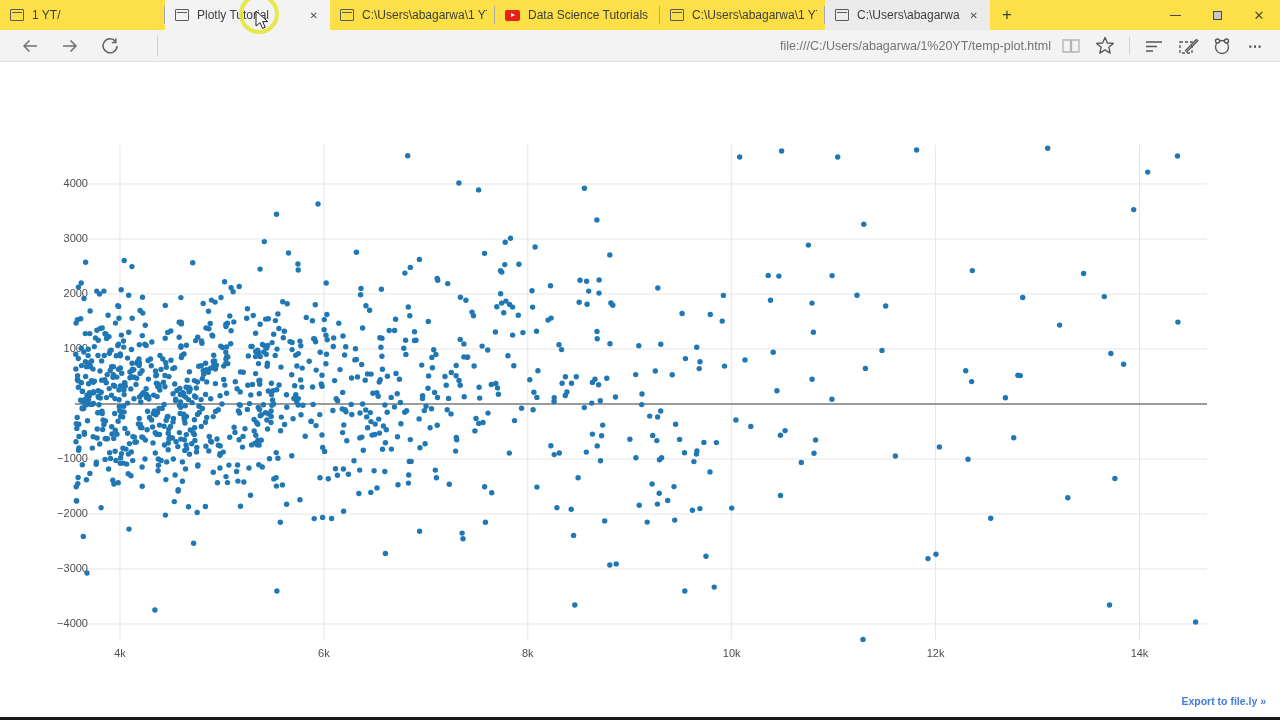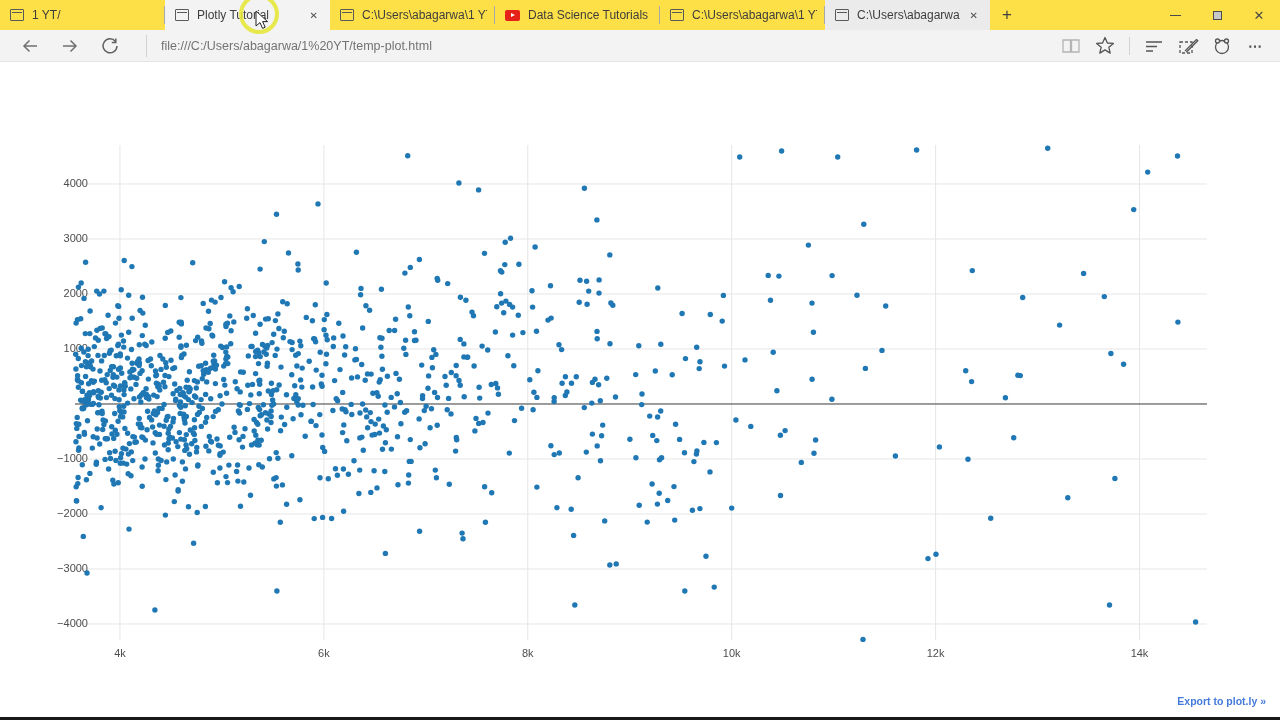--- a/index.html
+++ b/index.html
@@ -26,21 +26,21 @@
   .glyph-restore::before { content:""; position:absolute; left:2px; top:-3px; width:9px; height:9px; border:1px solid #4a4a4a; z-index:-1; }
   .glyph-close { font-size:13px; color:#4a4a4a; line-height:1; }
 
   
   .cursor-ring { position:absolute; left:239px; top:-6px; width:40px; height:40px; border:4px solid rgba(230,231,56,0.9); border-radius:50%; z-index:90; pointer-events:none; }
   .cursor-arrow { position:absolute; left:255px; top:10px; z-index:100; pointer-events:none; }
 
   
   .toolbar { height:32px; background:#f3f3f3; display:flex; align-items:center; flex:0 0 auto; border-bottom:1px solid #e4e4e4; padding:0 10px; }
   .nav-btn { width:40px; height:32px; display:flex; align-items:center; justify-content:center; }
-  .url-box { display:flex; align-items:center; border-left:1px solid #d2d2d2; margin-left:16px; padding-left:14px; height:22px; flex:1 1 auto; overflow:hidden; }
+  .url-box { display:flex; align-items:center; border-left:1px solid #d2d2d2; margin-left:27px; padding-left:14px; height:22px; flex:1 1 auto; overflow:hidden;justify-content:flex-end; }
   .url-text { font-size:12.5px; color:#737373; white-space:nowrap; }
   .tb-right { margin-left:auto; display:flex; align-items:center; }
   .tb-ico { width:28px; height:32px; display:flex; align-items:center; justify-content:center; margin-left:6px; }
   .tb-divider { width:1px; height:18px; background:#d2d2d2; margin:0 4px 0 10px; }
   .dots { letter-spacing:2px; color:#4f4f4f; font-size:14px; font-weight:bold; }
 
   
   .content { flex:1 1 auto; background:#ffffff; position:relative; }
   .export-link { position:absolute; right:14px; top:633px; font-size:10.5px; font-weight:bold; color:#447adb; text-decoration:none; font-family:"Liberation Sans",sans-serif; }
   .bottom-bar { height:7px; background:#191919; flex:0 0 auto; }
@@ -1256,16 +1256,16 @@
       <circle cx="635.7" cy="312.6" r="2.7" fill="#1f77b4"></circle>
       <circle cx="123.0" cy="386.2" r="2.7" fill="#1f77b4"></circle>
       <circle cx="120.3" cy="293.8" r="2.7" fill="#1f77b4"></circle>
       <circle cx="215.5" cy="349.4" r="2.7" fill="#1f77b4"></circle>
       <circle cx="313.7" cy="276.7" r="2.7" fill="#1f77b4"></circle>
       <circle cx="226.6" cy="331.2" r="2.7" fill="#1f77b4"></circle>
       <circle cx="295.8" cy="332.8" r="2.7" fill="#1f77b4"></circle>
       <circle cx="561.6" cy="287.6" r="2.7" fill="#1f77b4"></circle>
       <circle cx="116.9" cy="372.2" r="2.7" fill="#1f77b4"></circle>
     </svg>
-  <a class="export-link" href="#">Export to plot.ly »</a>
+  <a class="export-link" href="#">Export to file.ly »</a>
 </div>
 
 <div class="bottom-bar"></div>
 
 </body></html>

